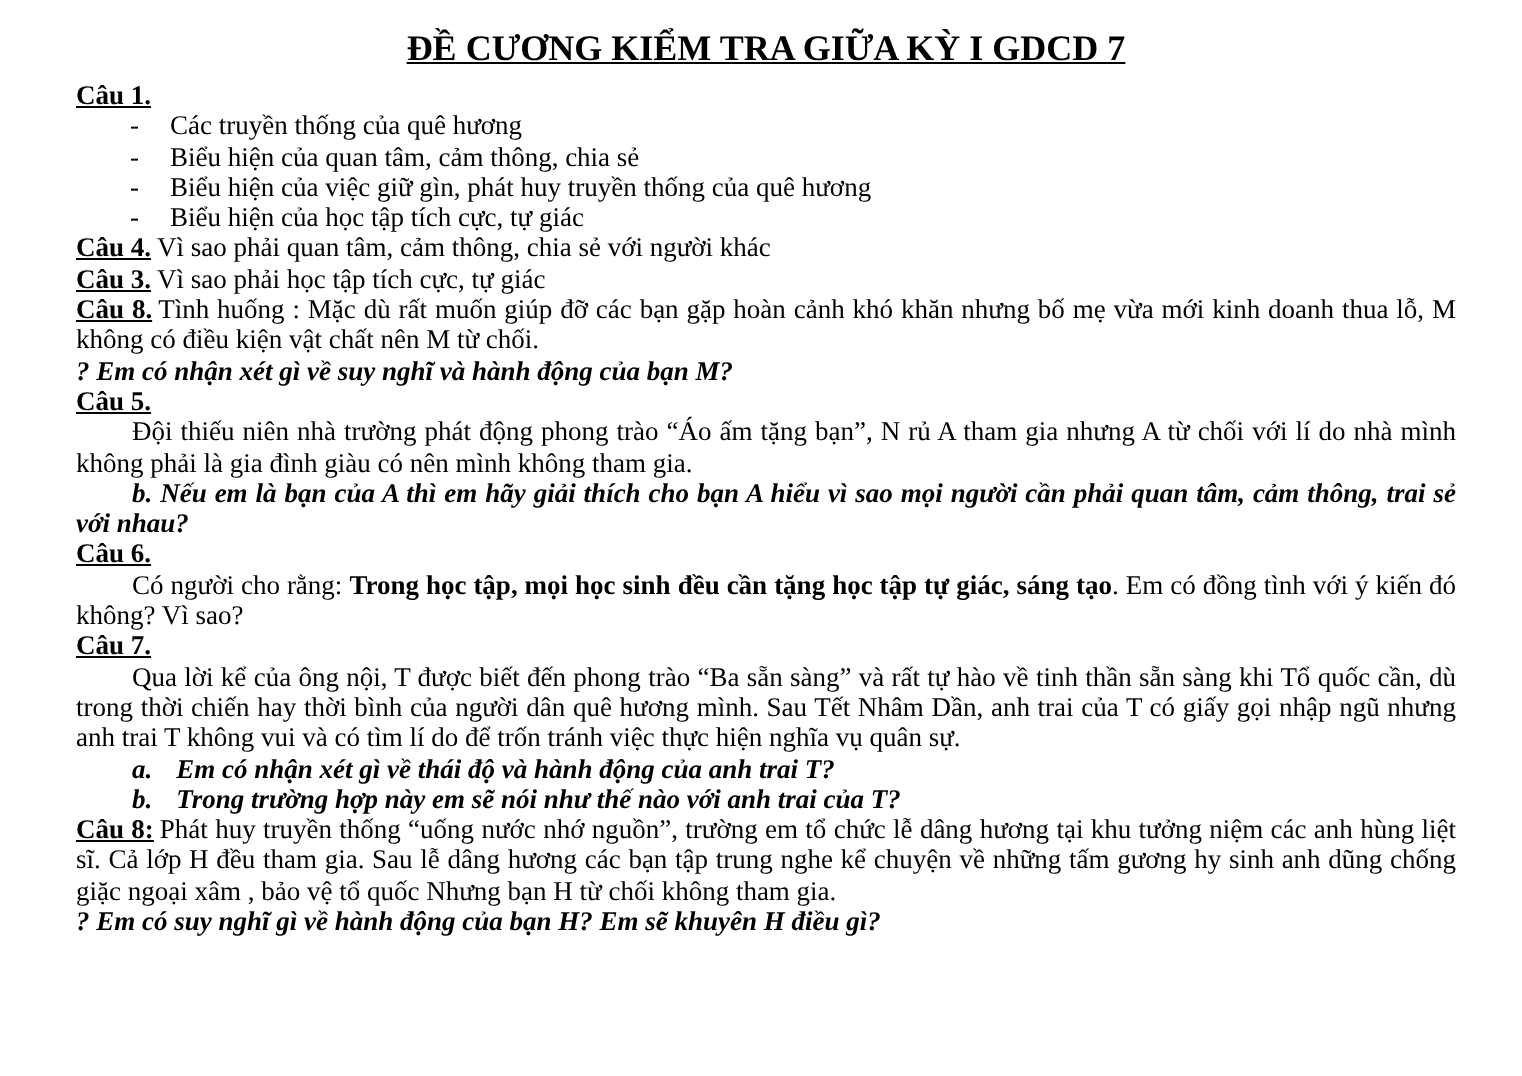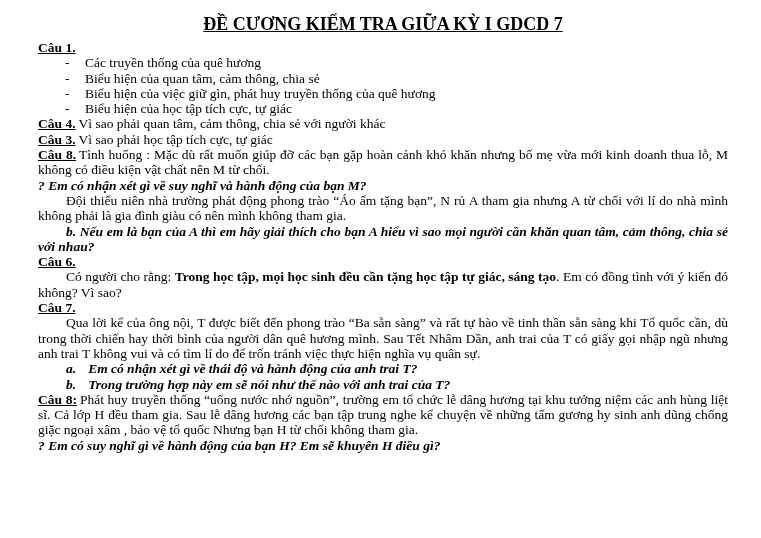--- a/index.html
+++ b/index.html
@@ -59,22 +59,23 @@
   <p class="bullet-row"><span class="dash">-</span><span>Biểu hiện của việc giữ gìn, phát huy truyền thống của quê hương</span></p>
   <p class="bullet-row"><span class="dash">-</span><span>Biểu hiện của học tập tích cực, tự giác</span></p>
 
   <p><span class="q-label">Câu 4.</span><span>Vì sao phải quan tâm, cảm thông, chia sẻ với người khác</span></p>
 
   <p><span class="q-label">Câu 3.</span><span>Vì sao phải học tập tích cực, tự giác</span></p>
 
   <p><span class="q-label">Câu 8.</span><span>Tình huống : Mặc dù rất muốn giúp đỡ các bạn gặp hoàn cảnh khó khăn nhưng bố mẹ vừa mới kinh doanh thua lỗ, M không có điều kiện vật chất nên M từ chối.</span></p>
   <p class="bq">? Em có nhận xét gì về suy nghĩ và hành động của bạn M?</p>
 
+  <p><span class="q-label">Câu 5.</span></p>
   <p class="ti">Đội thiếu niên nhà trường phát động phong trào “Áo ấm tặng bạn”, N rủ A tham gia nhưng A từ chối với lí do nhà mình không phải là gia đình giàu có nên mình không tham gia.</p>
-  <p class="bq ti">b. Nếu em là bạn của A thì em hãy giải thích cho bạn A hiểu vì sao mọi người cần khăn quan tâm, cảm thông, chia sẻ với nhau?</p>
+  <p class="bq ti">b. Nếu em là bạn của A thì em hãy giải thích cho bạn A hiểu vì sao mọi người cần phải quan tâm, cảm thông, trai sẻ với nhau?</p>
 
   <p><span class="q-label">Câu 6.</span></p>
   <p class="ti"><span>Có người cho rằng: </span><span class="claim">Trong học tập, mọi học sinh đều cần tặng  học tập tự giác, sáng tạo</span><span>. Em có đồng tình với ý kiến đó không? Vì sao?</span></p>
 
   <p><span class="q-label">Câu 7.</span></p>
   <p class="ti">Qua lời kể của ông nội, T được biết đến phong trào “Ba sẵn sàng” và rất tự hào về tinh thần sẵn sàng khi Tổ quốc cần, dù trong thời chiến hay thời bình của người dân quê hương mình.  Sau Tết Nhâm Dần, anh trai của T có giấy gọi nhập ngũ nhưng anh trai T không vui và có tìm lí do để trốn tránh việc thực hiện nghĩa vụ quân sự.</p>
   <p class="bq ti"><span class="marker">a.</span><span>Em có nhận xét gì về thái độ và hành động của anh trai T?</span></p>
   <p class="bq ti"><span class="marker">b.</span><span>Trong trường hợp này em sẽ nói như thế nào với anh trai của T?</span></p>
 
   <p><span class="q-label">Câu 8:</span><span>Phát huy truyền thống “uống nước nhớ nguồn”, trường em tổ chức lễ dâng hương tại khu tưởng niệm các anh hùng liệt sĩ. Cả lớp H đều tham gia. Sau lễ dâng hương các bạn tập trung nghe kể chuyện về những tấm gương hy sinh anh dũng chống giặc ngoại xâm , bảo vệ tổ quốc Nhưng bạn H từ chối không tham gia.</span></p>

